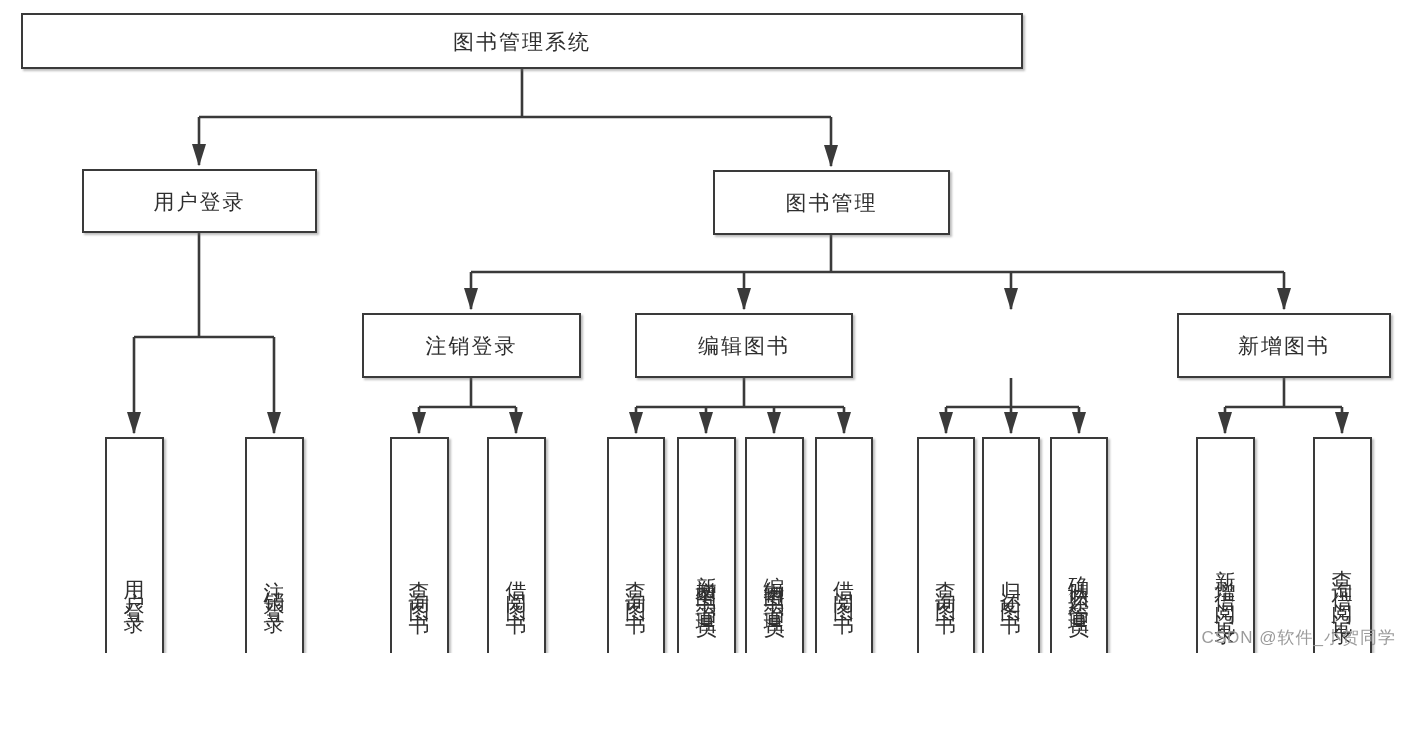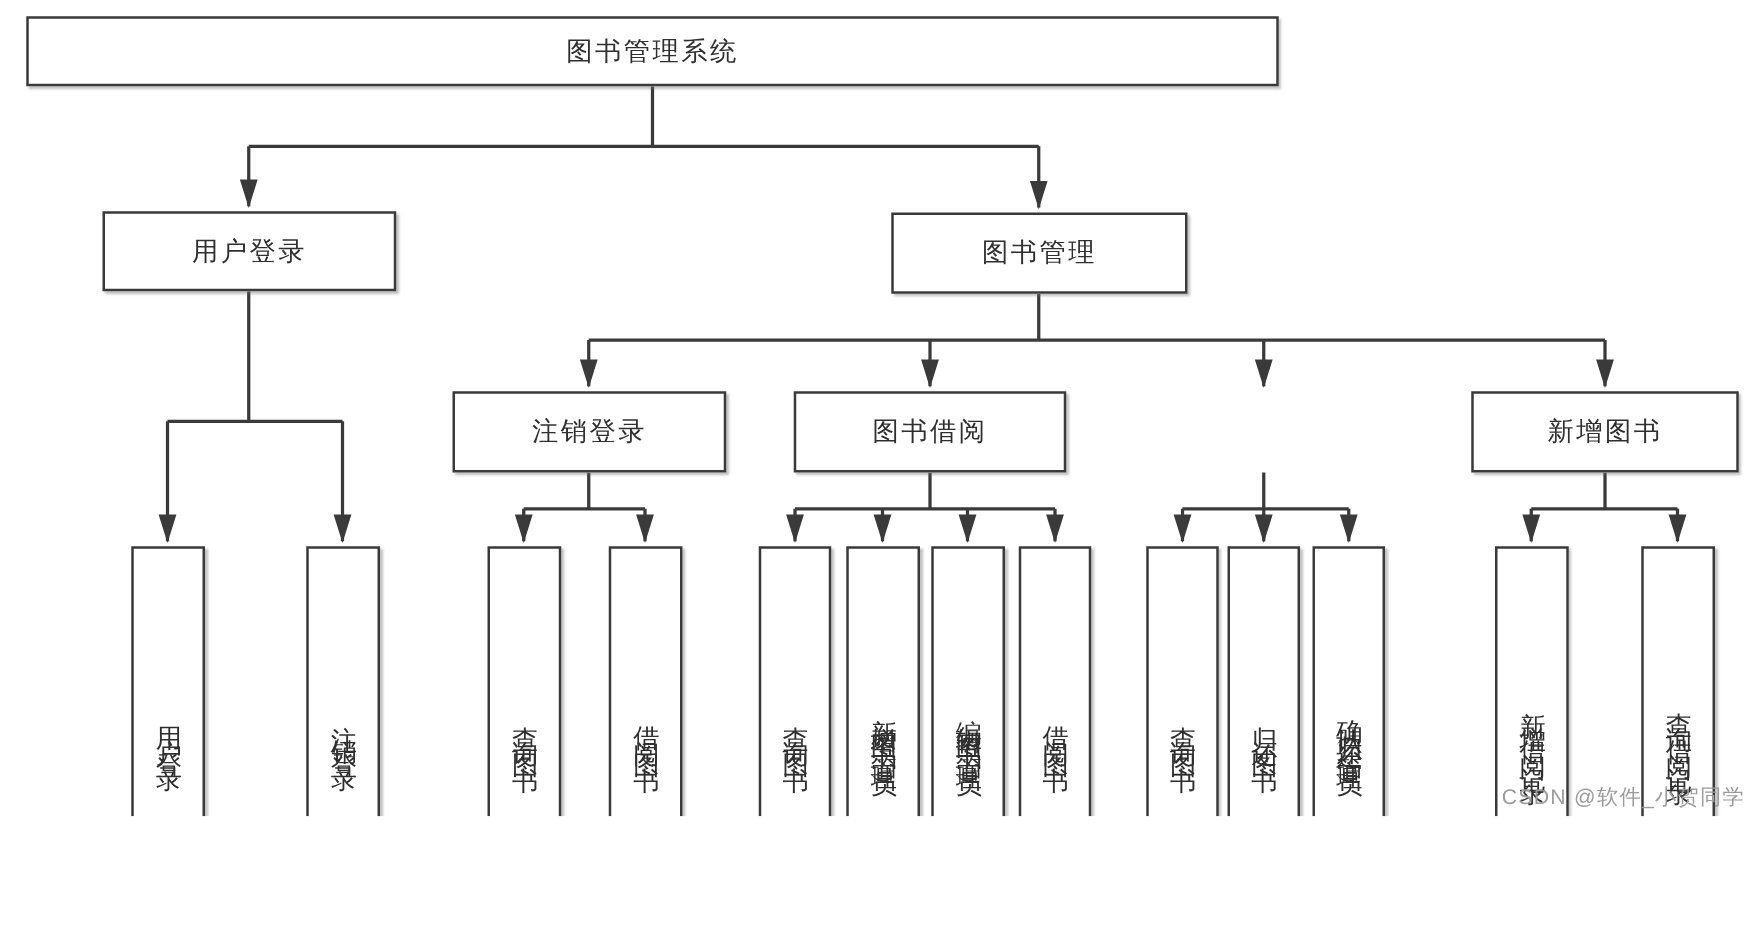--- a/index.html
+++ b/index.html
@@ -84,21 +84,21 @@
     <span>用户登录</span>
   </div>
   <div class="node h" style="left:713px;top:170px;width:237px;height:65px">
     <span>图书管理</span>
   </div>
 
   <div class="node h" style="left:362px;top:313px;width:219px;height:65px">
     <span>注销登录</span>
   </div>
   <div class="node h" style="left:635px;top:313px;width:218px;height:65px">
-    <span>图书借阅</span>
+    <span>编辑图书</span>
   </div>
   <div class="node h" style="left:1177px;top:313px;width:214px;height:65px">
     <span>新增图书</span>
   </div>
 
   <div class="node v" style="left:105px;top:437px;width:59px;height:298px">
     <span>用户登录</span>
   </div>
   <div class="node v" style="left:245px;top:437px;width:59px;height:298px">
     <span>注销登录</span>

